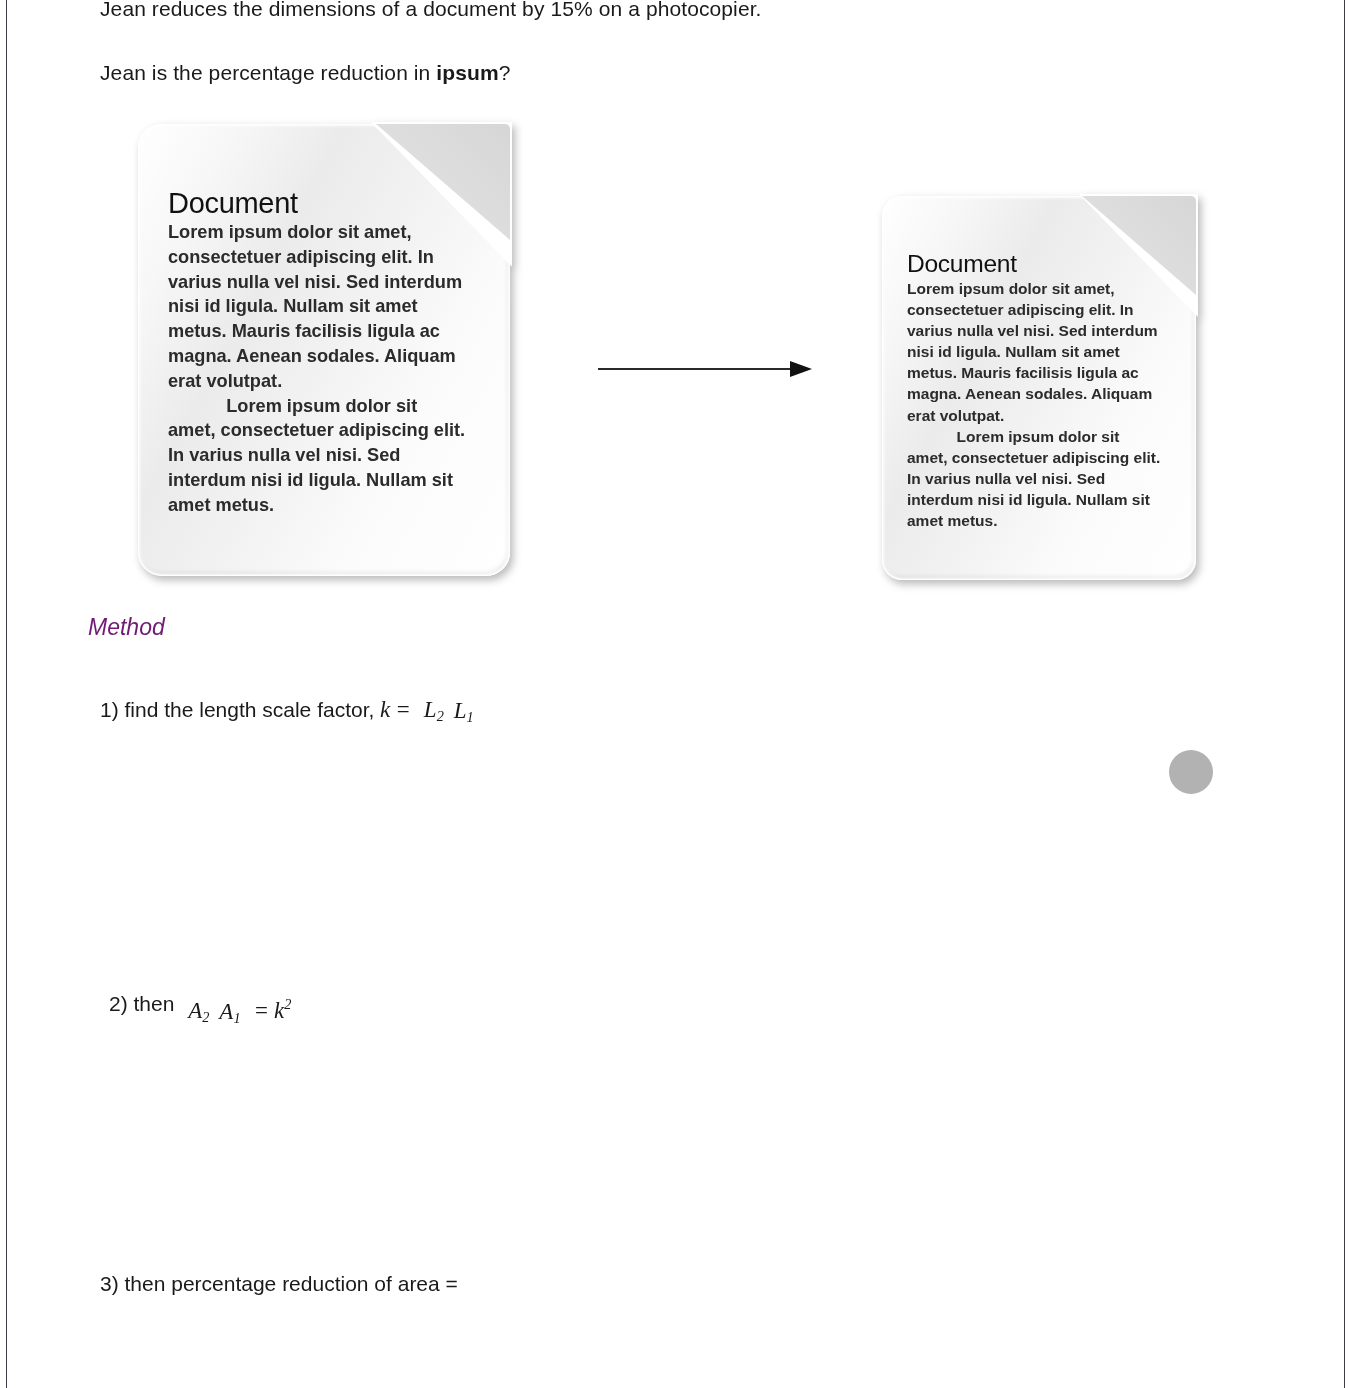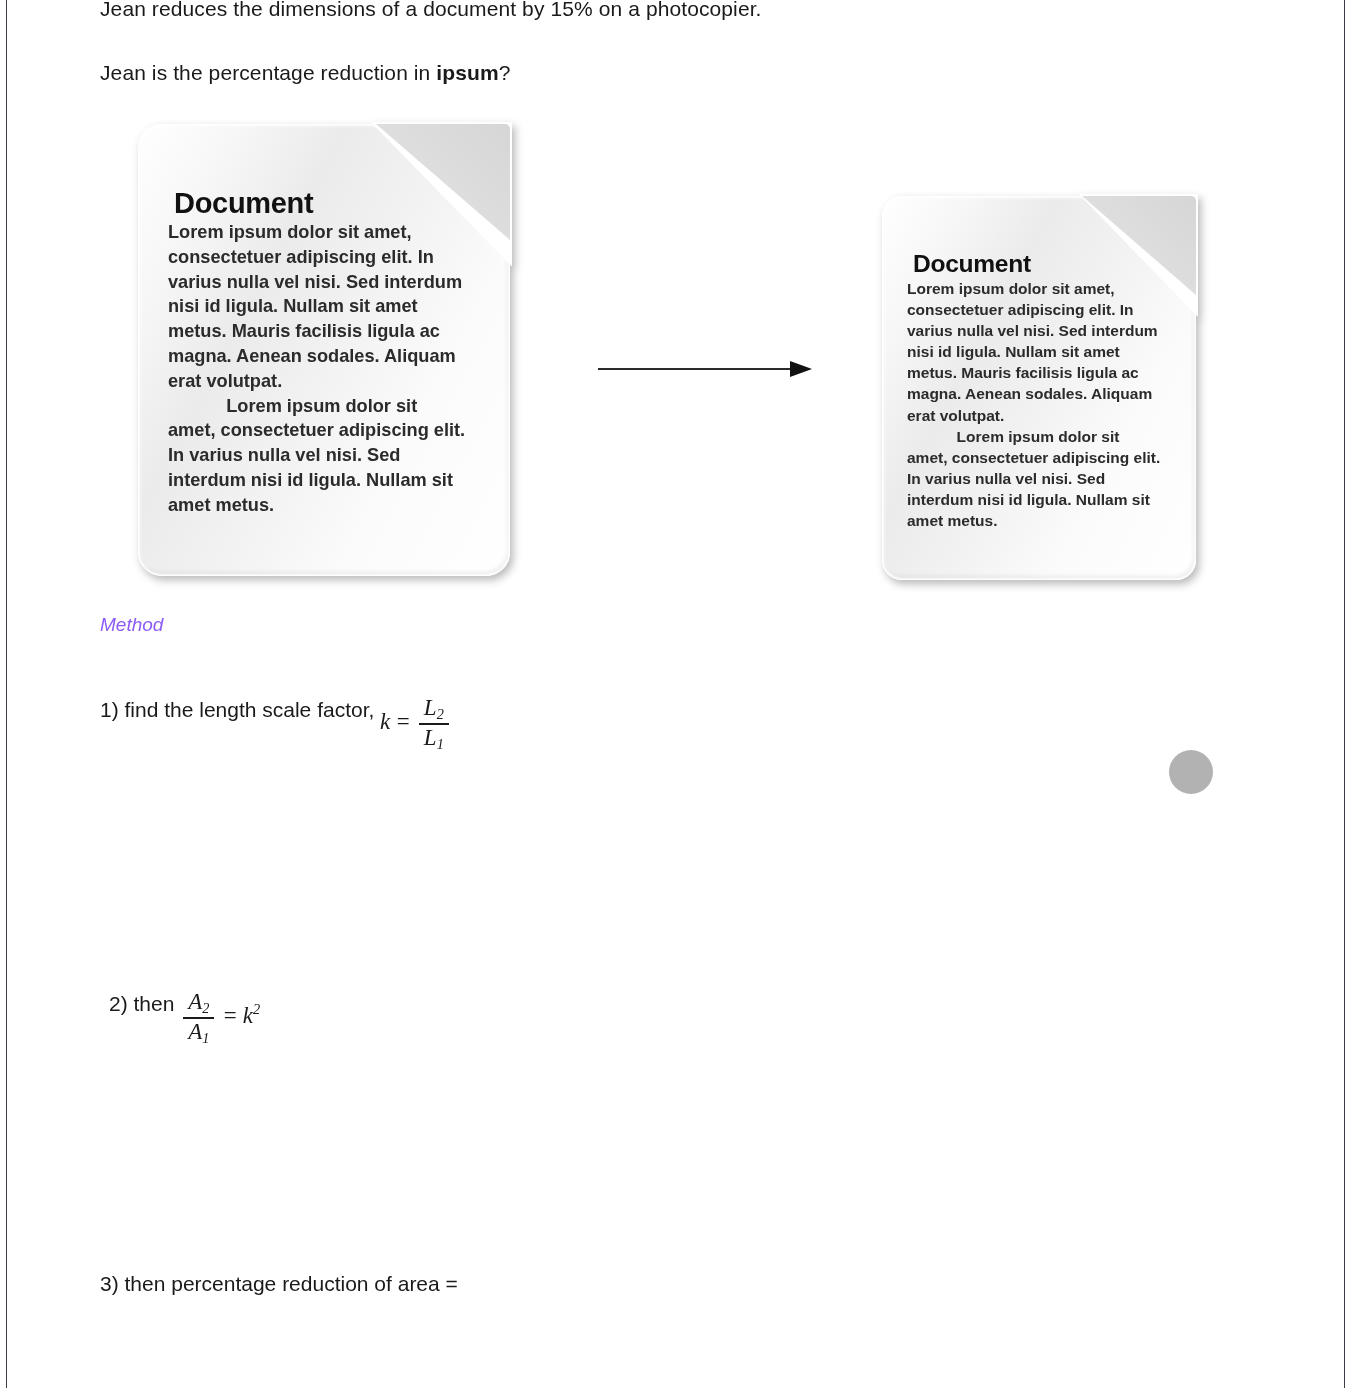--- a/index.html
+++ b/index.html
@@ -80,24 +80,23 @@
     clip-path: polygon(100% 0, 100% 100%, 0 0);
     border-top-right-radius: 5px;
     box-shadow: -1px 1px 2px rgba(0,0,0,.18);
   }
 
   .doc .content {
     position: absolute;
     color: #222222;
   }
   .doc .doc-title {
-    font-weight: 700;
+    font-weight: 400;
     letter-spacing: -0.3px;
     color: #111111;
-    margin-left: 6px;
   }
   .doc .doc-body {
     font-weight: 600;
     color: #2b2b2b;
   }
   .doc .doc-body .indent { display: block; text-indent: 3.2em; }
 
   
   #doc-original { left: 138px; top: 124px; width: 372px; height: 452px; }
   #doc-original .fold     { right: 0px;  top: 0px;  width: 134px; height: 116px; }
@@ -135,25 +134,25 @@
     width: 0;
     height: 0;
     border-left: 22px solid #111111;
     border-top: 8px solid transparent;
     border-bottom: 8px solid transparent;
   }
 
   
   .method-heading {
     position: absolute;
-    left: 100px;
+    left: 88px;
     top: 614px;
-    font-size: 19px;
-    font-style: italic;
-    color: #8b5cf6;
+    font-size: 23px;
+    font-style: italic;
+    color: #701a75;
   }
   .step {
     position: absolute;
     left: 100px;
     font-size: 21px;
     line-height: 28px;
     color: #1a1a1a;
     display: flex;
     align-items: flex-start;
     white-space: nowrap;
@@ -173,21 +172,21 @@
     vertical-align: -0.28em;
     font-style: italic;
   }
   .math sup {
     font-size: 0.62em;
     vertical-align: 0.62em;
     font-style: italic;
   }
   .frac {
     display: inline-flex;
-    flex-direction: column;
+    flex-direction: row;
     align-items: center;
     vertical-align: middle;
     margin: 0 3px;
     line-height: 1.06;
   }
   .frac .num { padding: 0 5px 1px 5px; }
   .frac .den { padding: 1px 5px 0 5px; }
   .frac .bar {
     width: 100%;
     height: 1.6px;

